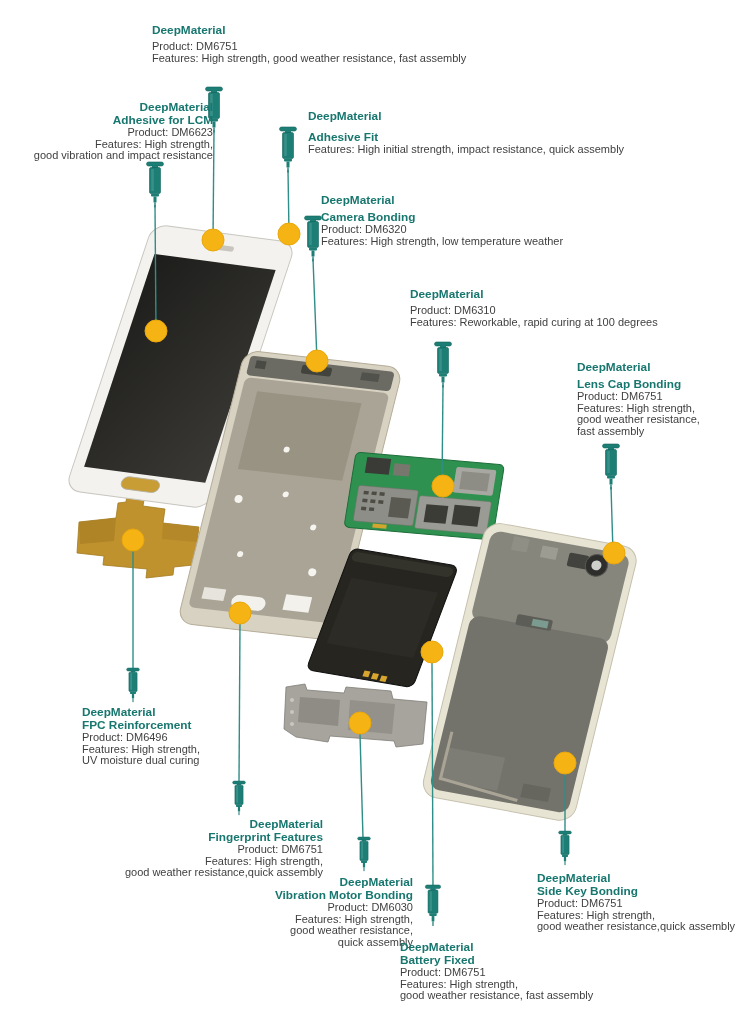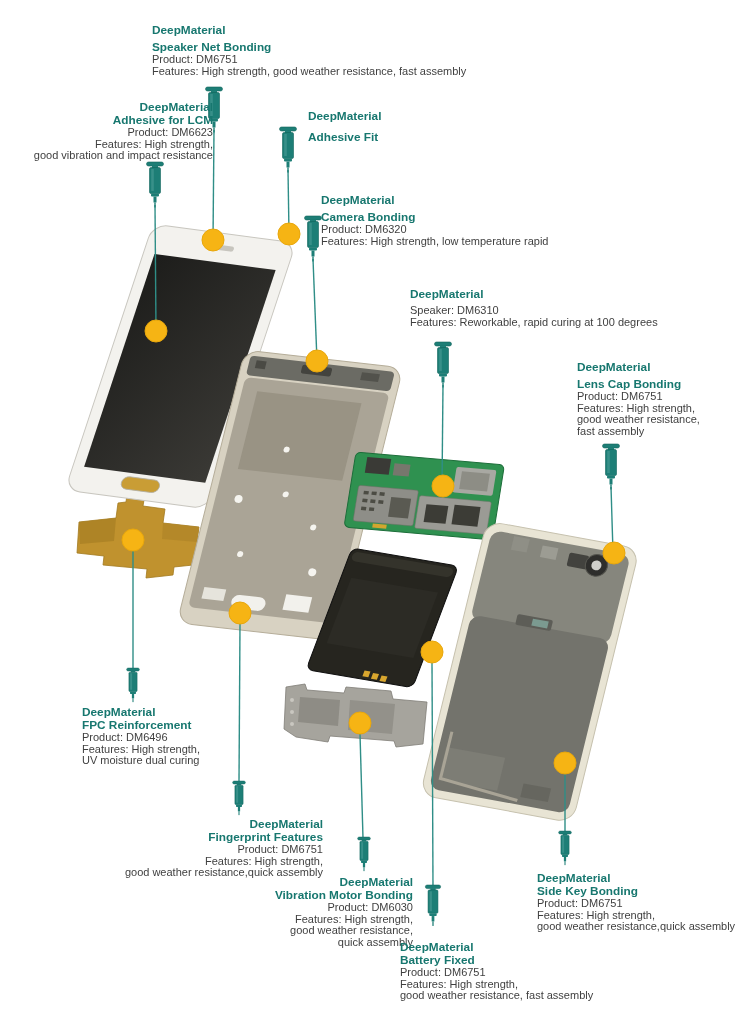--- a/index.html
+++ b/index.html
@@ -164,48 +164,48 @@
     <circle cx="133" cy="540" r="11"></circle>
     <circle cx="240" cy="613" r="11"></circle>
     <circle cx="360" cy="723" r="11"></circle>
     <circle cx="432" cy="652" r="11"></circle>
     <circle cx="565" cy="763" r="11"></circle>
   </g>
 </svg>
 
   <div class="label" style="left:152px;top:24px">
     <div class="brand gap">DeepMaterial</div>
-    <div class="ltitle">Speaker Net Bonding</div>
     <div>Product: DM6751</div>
     <div>Features: High strength, good weather resistance, fast assembly</div>
   </div>
 
   <div class="label right" style="right:557px;top:101px">
     <div class="brand">DeepMaterial</div>
     <div class="ltitle">Adhesive for LCM</div>
     <div>Product: DM6623</div>
     <div>Features: High strength,</div>
     <div>good vibration and impact resistance</div>
   </div>
 
   <div class="label" style="left:308px;top:110px">
     <div class="brand gap8">DeepMaterial</div>
     <div class="ltitle">Adhesive Fit</div>
+    <div>Features: High initial strength, impact resistance, quick assembly</div>
   </div>
 
   <div class="label" style="left:321px;top:194px">
     <div class="brand gap">DeepMaterial</div>
     <div class="ltitle">Camera Bonding</div>
     <div>Product: DM6320</div>
-    <div>Features: High strength, low temperature rapid</div>
+    <div>Features: High strength, low temperature weather</div>
   </div>
 
   <div class="label" style="left:410px;top:288px">
     <div class="brand gap">DeepMaterial</div>
-    <div>Speaker: DM6310</div>
+    <div>Product: DM6310</div>
     <div>Features: Reworkable, rapid curing at 100 degrees</div>
   </div>
 
   <div class="label" style="left:577px;top:361px">
     <div class="brand gap">DeepMaterial</div>
     <div class="ltitle">Lens Cap Bonding</div>
     <div>Product: DM6751</div>
     <div>Features: High strength,</div>
     <div>good weather resistance,</div>
     <div>fast assembly</div>

